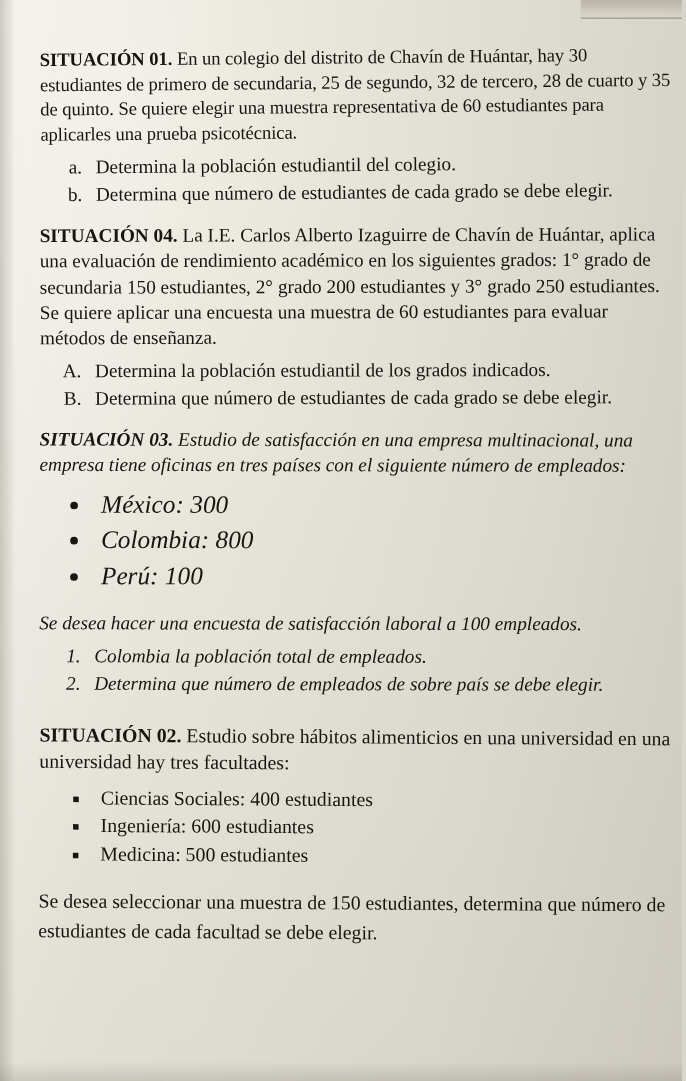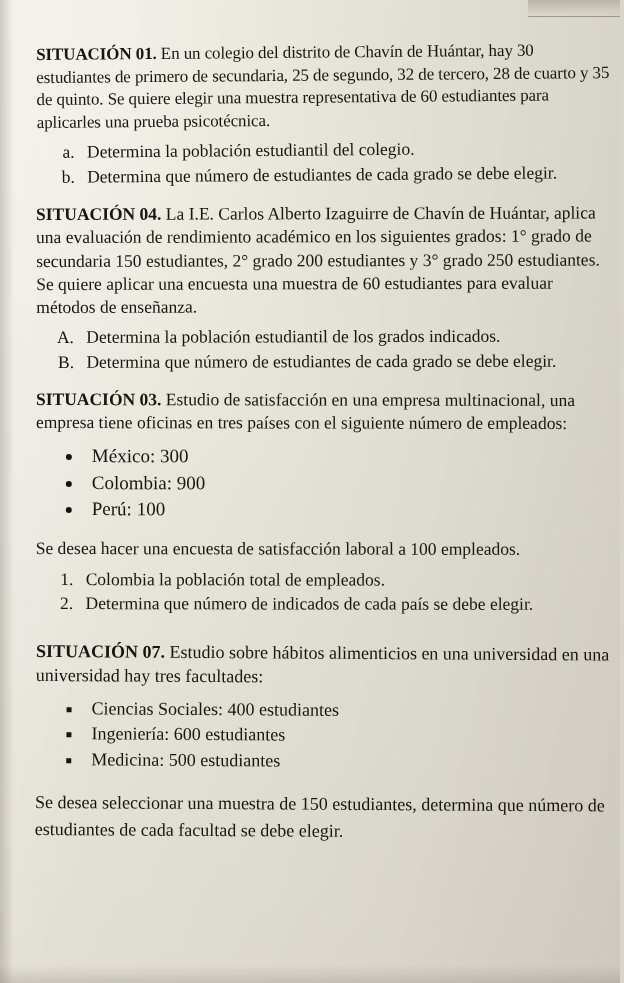--- a/index.html
+++ b/index.html
@@ -89,30 +89,30 @@
     margin: 8px 0 0 0;
     padding-left: 48px;
     list-style: disc;
   }
   ul.squares {
     margin: 8px 0 0 0;
     padding-left: 48px;
     list-style: square;
   }
   ul.bullets li, ul.squares li {
-    font-size: 19px;
+    font-size: 23px;
     line-height: 1.42;
     padding-left: 8px;
   }
 
   
   #sit01 { transform: rotate(-0.5deg); transform-origin: left top; margin-bottom: 14px; }
   #sit01 p.para { font-size: 17px; letter-spacing: -0.1px; }
   #sit02 { transform: rotate(-0.15deg); transform-origin: left top; margin-bottom: 14px; margin-top: 10px;}
-  #sit03 { transform: rotate(0.1deg); transform-origin: left top; margin-bottom: 25px; margin-top: 14px;}
+  #sit03 { transform: rotate(0.1deg); transform-origin: left top; margin-bottom: 25px; margin-top: 14px; font-style: italic;}
   #sit04 { transform: rotate(0.35deg); transform-origin: left top; margin-top: 16px; }
   #sit04 p.para, #sit04 li { font-size: 18px; }
   #sit03 .closing { margin-top: 14px; }
   #sit04 .closing { margin-top: 16px; line-height: 1.5; }
 </style>
 </head>
 <body>
 
 <div id="page">
   <div class="corner-artifact"></div>
@@ -134,32 +134,32 @@
       <ol class="ALPHA">
         <li>Determina la población estudiantil de los grados indicados.</li>
         <li>Determina que número de estudiantes de cada grado se debe elegir.</li>
       </ol>
     </section>
 
     <section class="block" id="sit03">
       <p class="para"><span class="lead">SITUACIÓN 03.</span><span> Estudio de satisfacción en una empresa multinacional, una empresa tiene oficinas en tres países con el siguiente número de empleados:</span></p>
       <ul class="bullets">
         <li>México: 300</li>
-        <li>Colombia: 900</li>
+        <li>Colombia: 800</li>
         <li>Perú: 100</li>
       </ul>
       <p class="para closing">Se desea hacer una encuesta de satisfacción laboral a 100 empleados.</p>
       <ol class="num">
         <li>Colombia la población total de empleados.</li>
-        <li>Determina que número de indicados de cada país se debe elegir.</li>
+        <li>Determina que número de empleados de sobre país se debe elegir.</li>
       </ol>
     </section>
 
     <section class="block" id="sit04">
-      <p class="para"><span class="lead">SITUACIÓN 07.</span><span> Estudio sobre hábitos alimenticios en una universidad en una universidad hay tres facultades:</span></p>
+      <p class="para"><span class="lead">SITUACIÓN 02.</span><span> Estudio sobre hábitos alimenticios en una universidad en una universidad hay tres facultades:</span></p>
       <ul class="squares">
         <li>Ciencias Sociales: 400 estudiantes</li>
         <li>Ingeniería: 600 estudiantes</li>
         <li>Medicina: 500 estudiantes</li>
       </ul>
       <p class="para closing">Se desea seleccionar una muestra de 150 estudiantes, determina que número de estudiantes de cada facultad se debe elegir.</p>
     </section>
 
   </div>
 </div>

